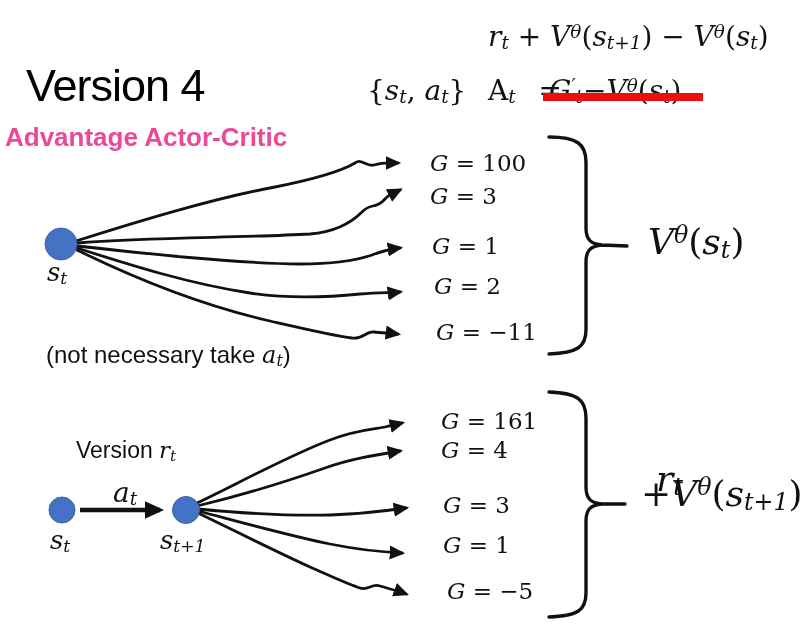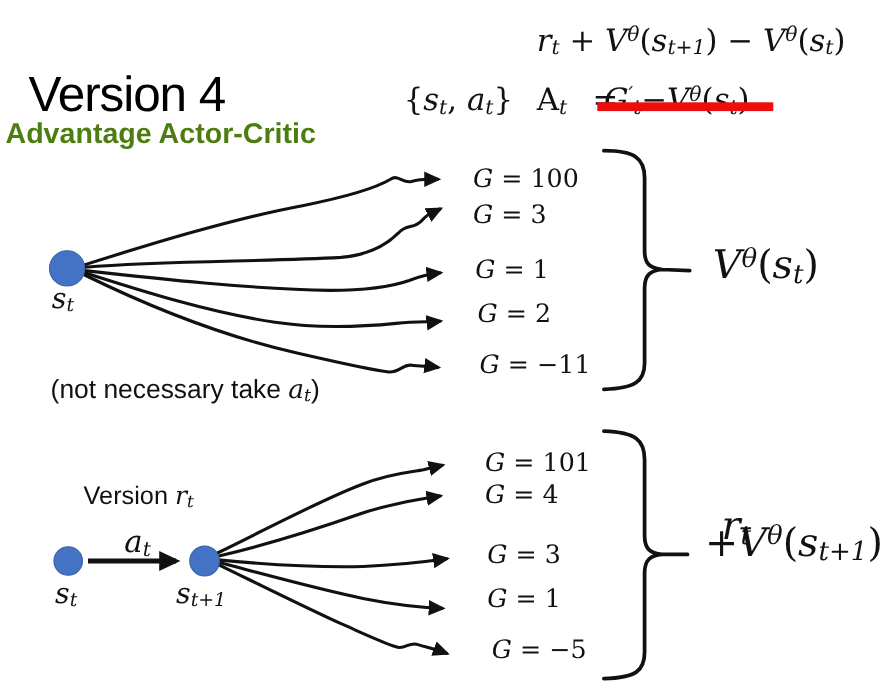--- a/index.html
+++ b/index.html
@@ -61,21 +61,21 @@
     <path d="M549,137 C577,137 586,144 586,162 L586,228 C586,240 591,244 602,245 L627,246 L602,245 C591,246 586,250 586,262 L586,330 C586,347 577,353 549,354"></path>
     <path d="M549,392 C578,393 586,400 586,418 L586,487 C586,499 591,503 602,504 L625,504 L602,504 C591,505 586,509 586,521 L586,593 C586,610 578,616 549,617"></path>
   </g>
 
   <circle cx="61" cy="244" r="16" fill="#4472C4" stroke="#3a63a8" stroke-width="1"></circle>
   <circle cx="62" cy="510" r="13" fill="#4472C4" stroke="#3a63a8" stroke-width="1"></circle>
   <circle cx="186" cy="510" r="13.5" fill="#4472C4" stroke="#3a63a8" stroke-width="1"></circle>
 </svg>
 
 <div class="abs txt title" style="left:26px;top:62px">Version 4</div>
-<div class="abs txt subtitle" style="left:5px;top:108px;color:#4d7c0f">Advantage Actor-Critic</div>
+<div class="abs txt subtitle" style="left:5px;top:124px;color:#ec4899">Advantage Actor-Critic</div>
 
 <div class="abs txt math24" style="left:488px;top:22px"><span class="m">r</span><sub class="m">t</sub><span> + </span><span class="m">V</span><sup class="m">θ</sup><span>(</span><span class="m">s</span><sub class="m">t+1</sub><span>) − </span><span class="m">V</span><sup class="m">θ</sup><span>(</span><span class="m">s</span><sub class="m">t</sub><span>)</span></div>
 <div class="abs txt math24" style="left:367px;top:76px"><span>{</span><span class="m">s</span><sub class="m">t</sub><span>, </span><span class="m">a</span><sub class="m">t</sub><span>}</span></div>
 <div class="abs txt math24" style="left:488px;top:76px"><span>A</span><sub class="m">t</sub><span>  =</span></div>
 <div class="abs txt math24" style="left:549px;top:76px"><span class="m">G</span><sup class="m">′</sup><sub class="m">t</sub><span>−</span><span class="m">V</span><sup class="m">θ</sup><span>(</span><span class="m">s</span><sub class="m">t</sub><span>)</span></div>
 <div id="strike-bar" class="abs" style="left:543px;top:93px;width:160px;height:8px;background:#EE0D0D"></div>
 
 <div class="abs txt math26" style="left:47px;top:259px"><span class="m">s</span><sub class="m">t</sub></div>
 <div class="abs txt sans24" style="left:46px;top:342px"><span>(not necessary take </span><span class="m">a</span><sub class="m">t</sub><span>)</span></div>
 
@@ -85,20 +85,20 @@
 <div class="abs txt math23" style="left:434px;top:274px"><span class="m">G</span><span> = 2</span></div>
 <div class="abs txt math23" style="left:436px;top:320px"><span class="m">G</span><span> = −11</span></div>
 
 <div class="abs txt math27" style="left:648px;top:223px"><span class="m">V</span><sup class="m">θ</sup><span>(</span><span class="m">s</span><sub class="m">t</sub><span>)</span></div>
 
 <div class="abs txt sans23" style="left:76px;top:438px"><span>Version </span><span class="m">r</span><sub class="m">t</sub></div>
 <div class="abs txt math24" style="left:113px;top:478px"><span class="m">a</span><sub class="m">t</sub></div>
 <div class="abs txt math26" style="left:50px;top:527px"><span class="m">s</span><sub class="m">t</sub></div>
 <div class="abs txt math26" style="left:160px;top:527px"><span class="m">s</span><sub class="m">t+1</sub></div>
 
-<div class="abs txt math23" style="left:441px;top:409px"><span class="m">G</span><span> = 101</span></div>
+<div class="abs txt math23" style="left:441px;top:409px"><span class="m">G</span><span> = 161</span></div>
 <div class="abs txt math23" style="left:441px;top:438px"><span class="m">G</span><span> = 4</span></div>
 <div class="abs txt math23" style="left:443px;top:493px"><span class="m">G</span><span> = 3</span></div>
 <div class="abs txt math23" style="left:443px;top:533px"><span class="m">G</span><span> = 1</span></div>
 <div class="abs txt math23" style="left:447px;top:579px"><span class="m">G</span><span> = −5</span></div>
 
 <div class="abs txt math27" style="left:656px;top:460px"><span class="m">r</span><sub class="m">t</sub></div>
 <div class="abs txt math27" style="left:641px;top:475px"><span>+</span><span class="m">V</span><sup class="m">θ</sup><span>(</span><span class="m">s</span><sub class="m">t+1</sub><span>)</span></div>
 
 </body></html>

